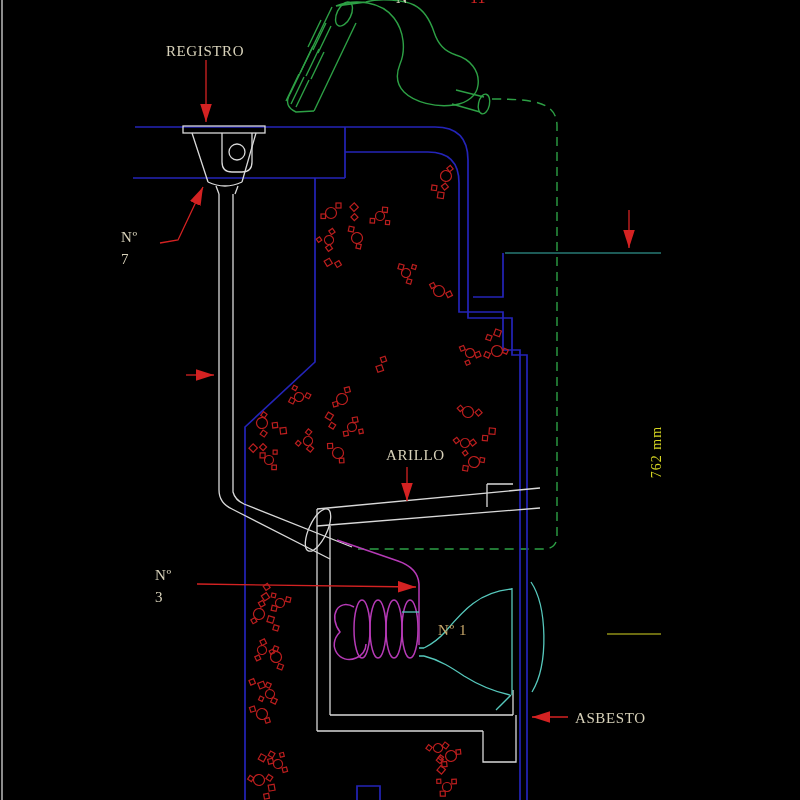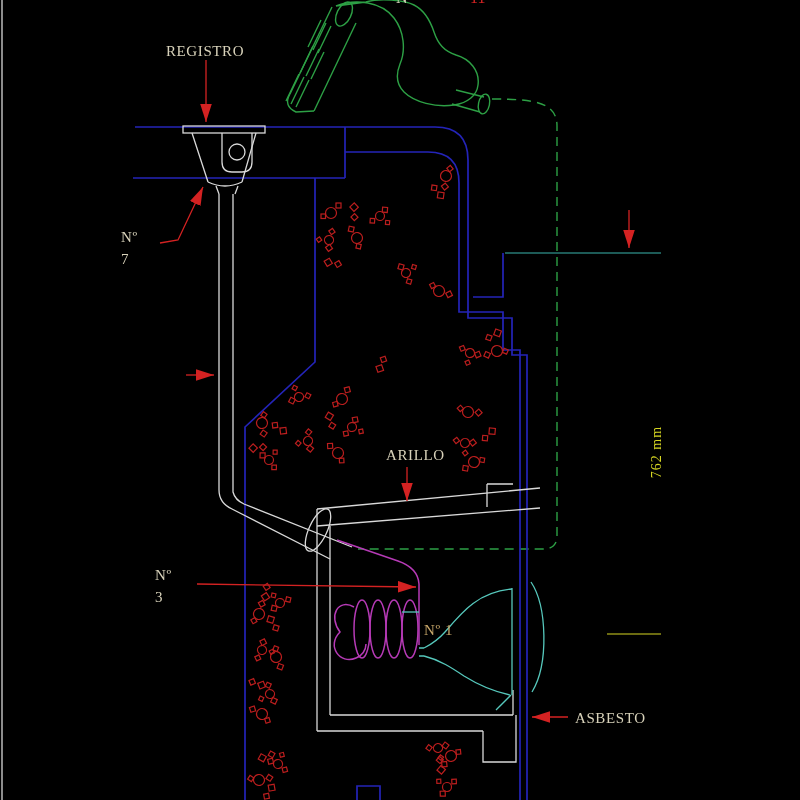--- a/index.html
+++ b/index.html
@@ -379,18 +379,18 @@
 
   <div class="label" style="left:166px;top:40px">REGISTRO</div>
 
   <div class="label" style="left:121px;top:226px"><span>Nº</span><br><span>7</span></div>
 
 
   <div class="label" style="left:386px;top:444px">ARILLO</div>
 
   <div class="label" style="left:155px;top:564px"><span>Nº</span><br><span>3</span></div>
 
-  <div class="label gold" style="left:424px;top:619px">Nº 1</div>
+  <div class="label gold" style="left:438px;top:619px">Nº 1</div>
 
   <div class="label" style="left:575px;top:707px">ASBESTO</div>
 
   <div class="label yellow dim-label">762 mm</div>
 </div>
 
 </body></html>

